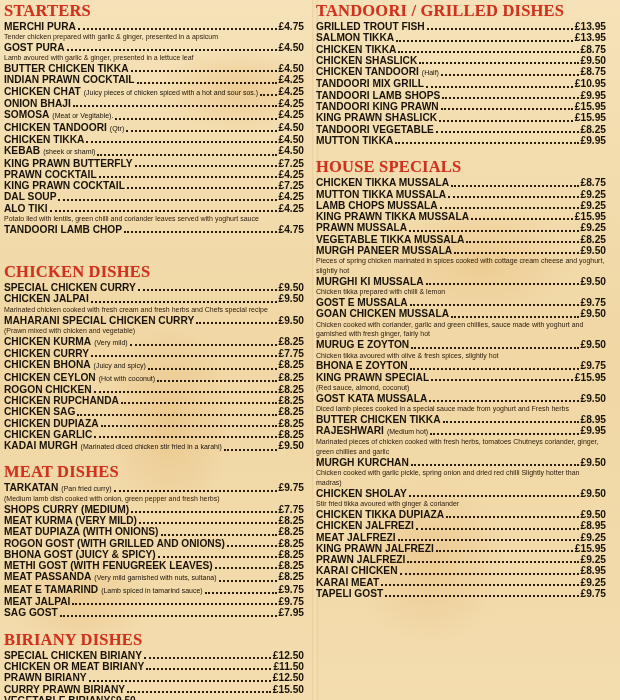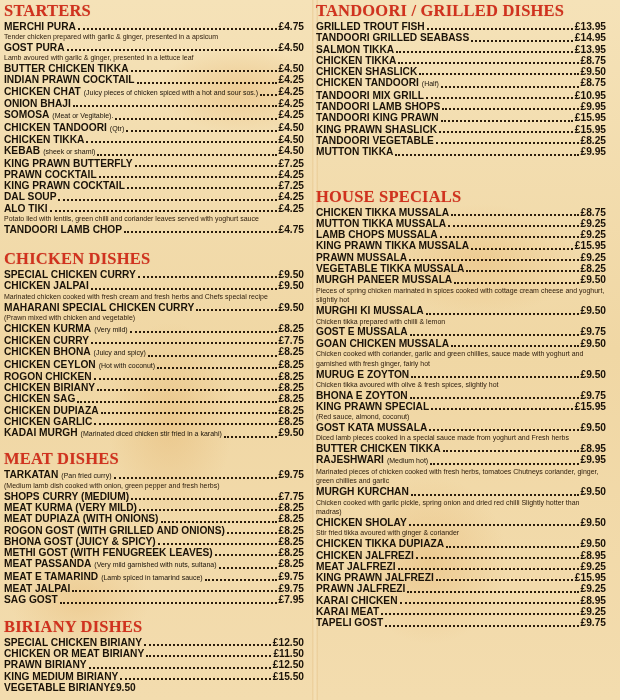--- a/index.html
+++ b/index.html
@@ -33,24 +33,24 @@
     font-family: "Liberation Serif", serif;
     font-weight: bold;
     color: #d1321e;
     font-size: 16.5px;
     line-height: 18px;
     margin: 2px 0 1px 0;
     letter-spacing: 0.2px;
     text-shadow: 0 0 1px rgba(120,20,10,0.25);
   }
   .section { margin-bottom: 10px; }
-  .col.left .section.chicken { margin-top: 15px; }
+  .col.left .section.chicken { margin-top: 28px; }
   .col.left .section.meat { margin-top: 10px; }
   .col.left .section.biriany { margin-top: 12px; }
-  .col.right .section.house { margin-top: 30px; }
+  .col.right .section.house { margin-top: 12px; }
   .item {
     display: flex; align-items: baseline;
     font-size: 10.2px; line-height: 11.3px;
     font-weight: bold;
     white-space: nowrap;
   }
   .item .name { flex: 0 0 auto; }
   .item .note { font-weight: normal; font-size: 7px; margin-left: 3px; }
   .item .dots {
     flex: 1 1 auto; overflow: hidden; margin: 0 2px;
@@ -203,21 +203,21 @@
             <span class="note">(Hot with coconut)</span>
             <span class="dots"></span>
             <span class="price">£8.25</span>
           </div>
           <div class="item">
             <span class="name">ROGON CHICKEN</span>
             <span class="dots"></span>
             <span class="price">£8.25</span>
           </div>
           <div class="item">
-            <span class="name">CHICKEN BIRIANY</span>
+            <span class="name">CHICKEN RUPCHANDA</span>
             <span class="dots"></span>
             <span class="price">£8.25</span>
           </div>
           <div class="item">
             <span class="name">CHICKEN SAG</span>
             <span class="dots"></span>
             <span class="price">£8.25</span>
           </div>
           <div class="item">
             <span class="name">CHICKEN DUPIAZA</span>
@@ -313,21 +313,21 @@
             <span class="name">CHICKEN OR MEAT BIRIANY</span>
             <span class="dots"></span>
             <span class="price">£11.50</span>
           </div>
           <div class="item">
             <span class="name">PRAWN BIRIANY</span>
             <span class="dots"></span>
             <span class="price">£12.50</span>
           </div>
           <div class="item">
-            <span class="name">KING MEDIUM BIRIANY</span>
+            <span class="name">CURRY PRAWN BIRIANY</span>
             <span class="dots"></span>
             <span class="price">£15.50</span>
           </div>
           <div class="item">
             <span class="name">VEGETABLE BIRIANY</span>
             <span class="price">£9.50</span>
           </div>
         </div>
     </div>
   </div>
@@ -335,25 +335,20 @@
   <div class="col right">
     <div class="section tandoori">
       <div class="section-title">TANDOORI / GRILLED DISHES</div>
       <div class="items">
           <div class="item">
             <span class="name">GRILLED TROUT FISH</span>
             <span class="dots"></span>
             <span class="price">£13.95</span>
           </div>
           <div class="item">
-            <span class="name">TANDOORI GRILLED SEABASS</span>
-            <span class="dots"></span>
-            <span class="price">£14.95</span>
-          </div>
-          <div class="item">
             <span class="name">SALMON TIKKA</span>
             <span class="dots"></span>
             <span class="price">£13.95</span>
           </div>
           <div class="item">
             <span class="name">CHICKEN TIKKA</span>
             <span class="dots"></span>
             <span class="price">£8.75</span>
           </div>
           <div class="item">

